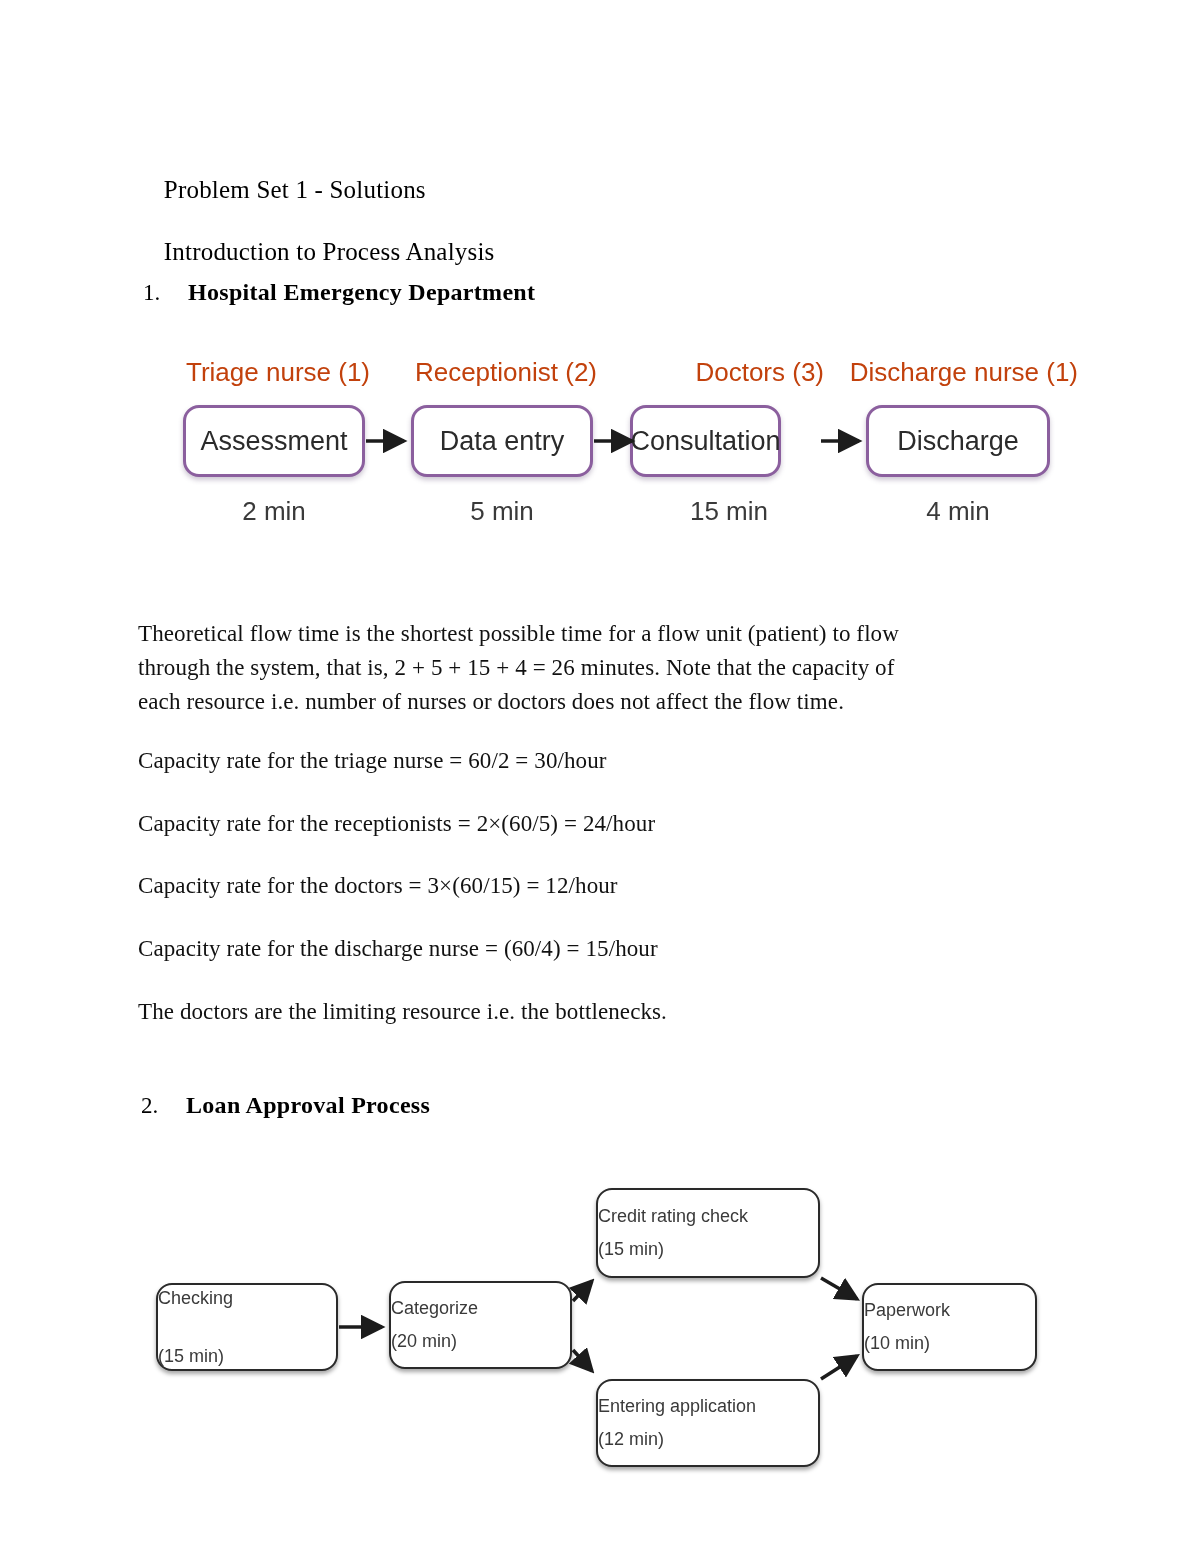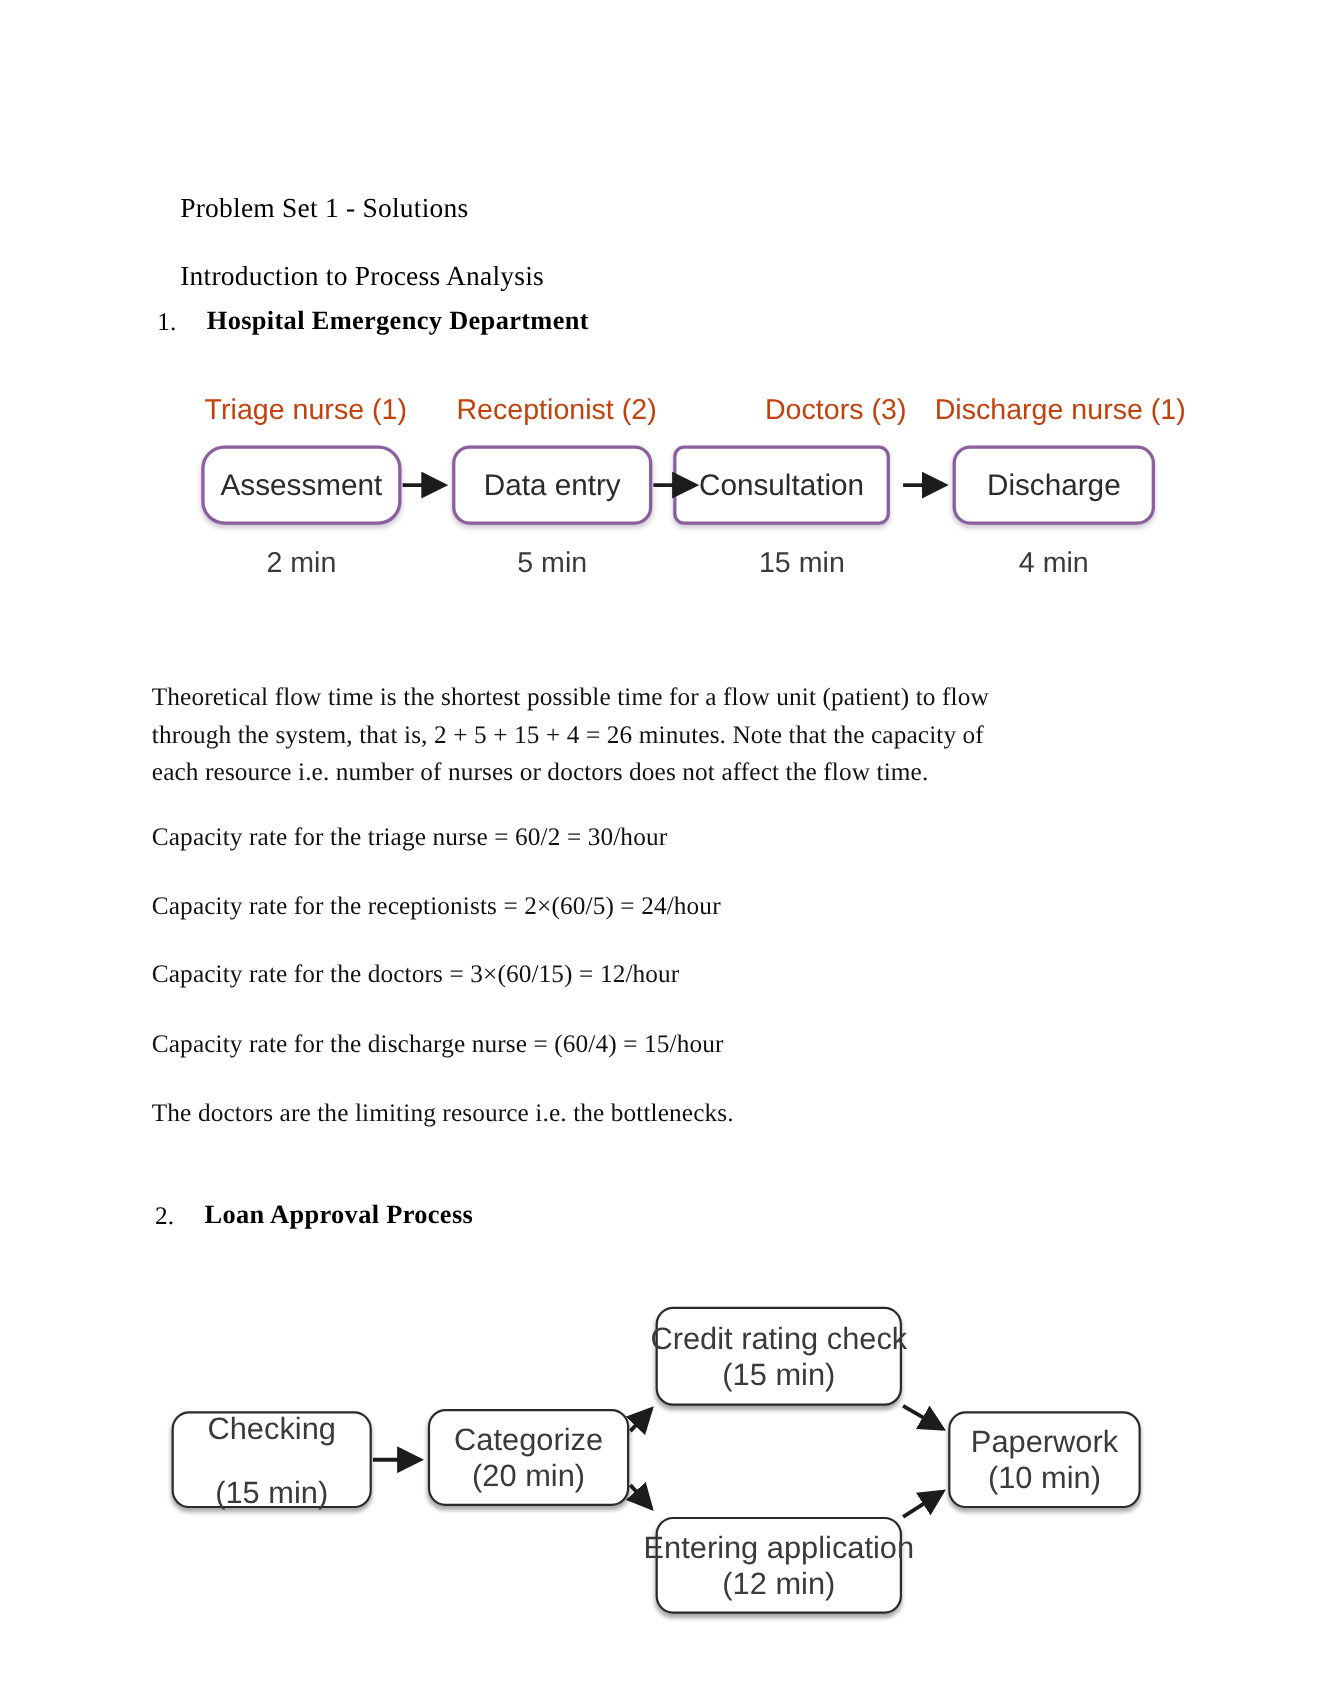--- a/index.html
+++ b/index.html
@@ -100,24 +100,24 @@
   }
 
   .kbox {
     position: absolute;
     box-sizing: border-box;
     background: #ffffff;
     border: 2.5px solid #2a2a2a;
     border-radius: 16px;
     display: flex;
     flex-direction: column;
-    align-items: center;
+    align-items: flex-start;
     justify-content: center;
     font-family: "Liberation Sans", sans-serif;
-    font-size: 28px;
+    font-size: 18px;
     color: #3a3a3a;
     line-height: 33px;
     box-shadow: 0 3px 4px rgba(0,0,0,0.35);
     text-align: center;
   }
   .kbox span { display: block; white-space: nowrap; }
 
   .arrow-svg {
     position: absolute;
     overflow: visible;
@@ -137,27 +137,27 @@
   <div class="section-num" style="left:143px; top:280px;">1.</div>
   <div class="section-heading" style="left:188px; top:279px;">Hospital Emergency Department</div>
 
   <div class="diagram">
 
     <div class="res-label" style="left:180px; top:357px; width:190px;">Triage nurse (1)</div>
     <div class="res-label" style="left:407px; top:357px; width:190px;">Receptionist (2)</div>
     <div class="res-label" style="left:634px; top:357px; width:190px;">Doctors (3)</div>
     <div class="res-label" style="left:838px; top:357px; width:240px;">Discharge nurse (1)</div>
 
-    <div class="pbox" style="left:183px; top:405px; width:182px; height:72px;border-radius:21px;">
+    <div class="pbox" style="left:183px; top:405px; width:182px; height:72px;">
       <span>Assessment</span>
     </div>
     <div class="pbox" style="left:411px; top:405px; width:182px; height:72px;">
       <span>Data entry</span>
     </div>
-    <div class="pbox" style="left:612px; top:405px; width:197px; height:72px;border-radius:10px;">
+    <div class="pbox" style="left:630px; top:405px; width:151px; height:72px;">
       <span>Consultation</span>
     </div>
     <div class="pbox" style="left:866px; top:405px; width:184px; height:72px;">
       <span>Discharge</span>
     </div>
 
     <svg class="arrow-svg" style="left:0px; top:0px; width:1200px; height:560px;">
       <defs>
         <marker id="ah1" markerWidth="7" markerHeight="7" refX="6" refY="3.5" orient="auto">
           <polygon points="0 0, 7 3.5, 0 7" fill="#1c1c1c"></polygon>

